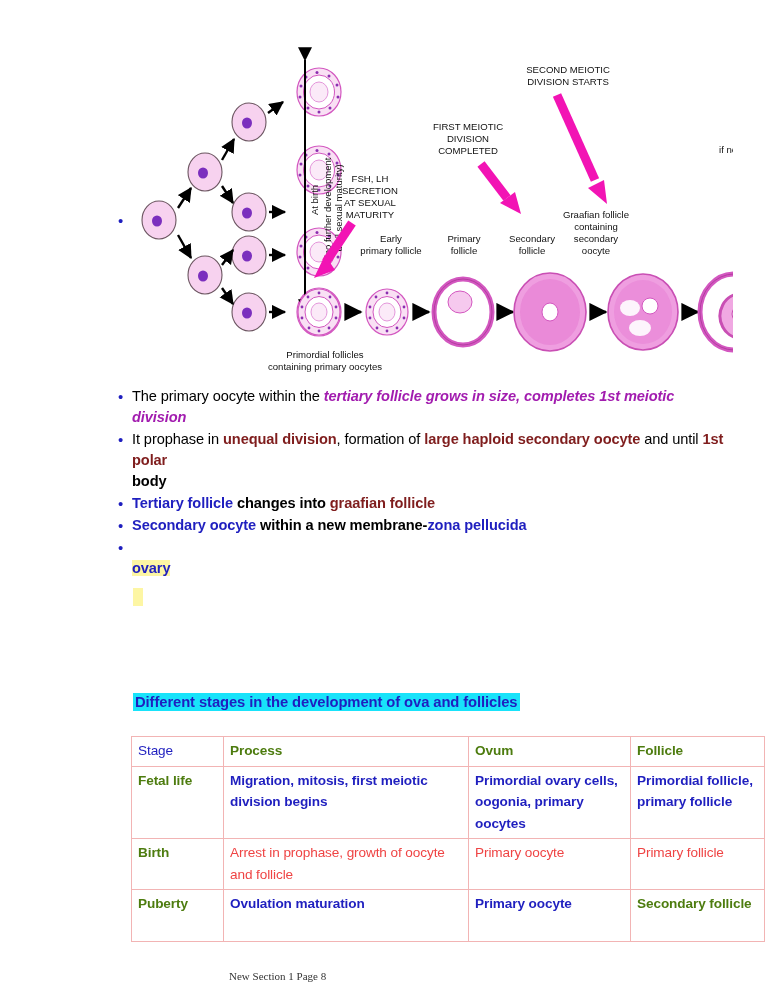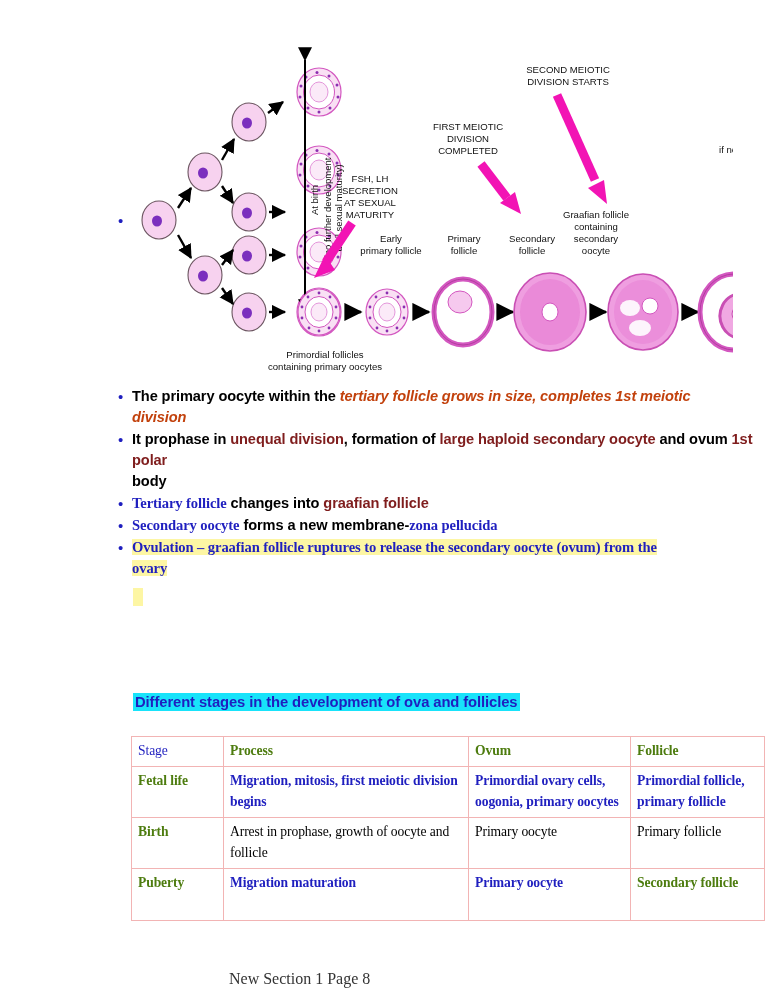--- a/index.html
+++ b/index.html
@@ -19,62 +19,62 @@
   .bl{display:flex;align-items:flex-start;margin:0 0 1px 0;}
   .bl .dot{
     color:#1f1fbf;font-size:15px;line-height:21px;width:14px;flex:0 0 14px;
     text-align:left;
   }
   .bl .txt{
     font-size:14.6px;line-height:21px;font-weight:700;letter-spacing:-0.1px;
     flex:1 1 auto;
   }
   .red{color:#7f1d1d;}
-  .redi{color:#c2410c;font-style:italic;text-align:center;}
-  .blue{color:#1f1fbf;font-family:Liberation Serif, serif;}
+  .redi{color:#a21caf;font-style:italic;text-align:center;}
+  .blue{color:#1f1fbf;}
   .blk{color:#000000;}
-  .reg{font-weight:700;text-align:right;}
+  .reg{font-weight:400;text-align:right;}
   .hl{background:#fdf6a4;}
 
   
   #hl-strip{position:absolute;left:133px;top:588px;width:10px;height:18px;background:#fdf6a4;}
 
   
   #diagram-bullet{position:absolute;left:118px;top:210px;width:14px;height:21px;
      color:#1f1fbf;font-size:15px;line-height:21px;}
 
   
   #sec-head{position:absolute;left:133px;top:692px;}
   #sec-head span{
     background:#18e3fa;color:#1f1fbf;font-weight:700;font-size:14.8px;
     line-height:20px;padding:1px 2px;letter-spacing:-0.1px;
   }
 
   
-  #tbl-wrap{position:absolute;left:131px;top:736px;width:571px;font-family:Liberation Serif, serif;}
+  #tbl-wrap{position:absolute;left:131px;top:736px;width:571px;}
   table{border-collapse:collapse;width:633px;table-layout:fixed;}
   td{
     border:1px solid #f2b4b4;
     vertical-align:top;
     padding:3px 6px 4px 6px;
     font-size:13.6px;line-height:21.5px;letter-spacing:-0.1px;
   }
   col.c1{width:92px;}
   col.c2{width:245px;}
   col.c3{width:162px;}
   col.c4{width:134px;}
   td.b{font-weight:700;}
   td.r{font-weight:400;}
   .cred{color:#4d7c0f;}
   .cblue{color:#1f1fbf;}
-  .csoft{color:#000000;}
+  .csoft{color:#ef4444;}
 
   
   #footer{position:absolute;left:229px;top:970px;font-family:"Liberation Serif", serif;
-     font-size:16px;color:#333;}
+     font-size:11px;color:#333;}
 </style>
 </head>
 <body>
 
 <div class="page">
 
   <div id="diagram">
     <svg width="600" height="345" viewBox="0 0 600 345" xmlns="http://www.w3.org/2000/svg">
       <defs>
         <marker id="ah" markerWidth="7" markerHeight="7" refX="5.5" refY="3" orient="auto">
@@ -312,36 +312,36 @@
 
   <div id="notes">
 
     <div class="bl">
       <span class="dot">•</span>
       <span class="txt"><span class="blk reg">The primary oocyte within the </span><span class="redi">tertiary follicle grows in size, completes 1st meiotic</span><br><span class="redi">division</span></span>
     </div>
 
     <div class="bl">
       <span class="dot">•</span>
-      <span class="txt"><span class="blk reg">It prophase in </span><span class="red">unequal division</span><span class="blk reg">, formation of </span><span class="red">large haploid secondary oocyte</span><span class="blk reg"> and ovum </span><span class="red">1st</span><br><span class="red">polar</span><br><span class="blk">body</span></span>
+      <span class="txt"><span class="blk reg">It prophase in </span><span class="red">unequal division</span><span class="blk reg">, formation of </span><span class="red">large haploid secondary oocyte</span><span class="blk reg"> and until </span><span class="red">1st</span><br><span class="red">polar</span><br><span class="blk">body</span></span>
     </div>
 
     <div class="bl">
       <span class="dot">•</span>
       <span class="txt"><span class="blue">Tertiary follicle</span><span class="blk"> changes into </span><span class="red">graafian follicle</span></span>
     </div>
 
     <div class="bl">
       <span class="dot">•</span>
-      <span class="txt"><span class="blue">Secondary oocyte</span><span class="blk"> forms a new membrane-</span><span class="blue">zona pellucida</span></span>
-    </div>
-
-    <div class="bl">
-      <span class="dot">•</span>
-      <span class="txt"><span class="blue hl">Ovulation – graafian follicle ruptures to release the secondary oocyte (ovum) from the</span><br><span class="blue hl">ovary</span></span>
+      <span class="txt"><span class="blue">Secondary oocyte</span><span class="blk"> within a new membrane-</span><span class="blue">zona pellucida</span></span>
+    </div>
+
+    <div class="bl">
+      <span class="dot">•</span>
+      <span class="txt"><br><span class="blue hl">ovary</span></span>
     </div>
 
   </div>
 
   <div id="hl-strip"></div>
 
   <div id="sec-head">
     <span>Different stages in the development of ova and follicles</span>
   </div>
 
@@ -367,21 +367,21 @@
           <td class="b cblue">Primordial follicle, primary follicle</td>
         </tr>
         <tr>
           <td class="b cred">Birth</td>
           <td class="r csoft">Arrest in prophase, growth of oocyte and follicle</td>
           <td class="r csoft">Primary oocyte</td>
           <td class="r csoft">Primary follicle</td>
         </tr>
         <tr style="height:52px;">
           <td class="b cred">Puberty</td>
-          <td class="b cblue">Migration maturation</td>
+          <td class="b cblue">Ovulation maturation</td>
           <td class="b cblue">Primary oocyte</td>
           <td class="b cred">Secondary follicle</td>
         </tr>
       </tbody>
     </table>
   </div>
 
   <div id="footer">New Section 1 Page 8</div>
 
 </div>

